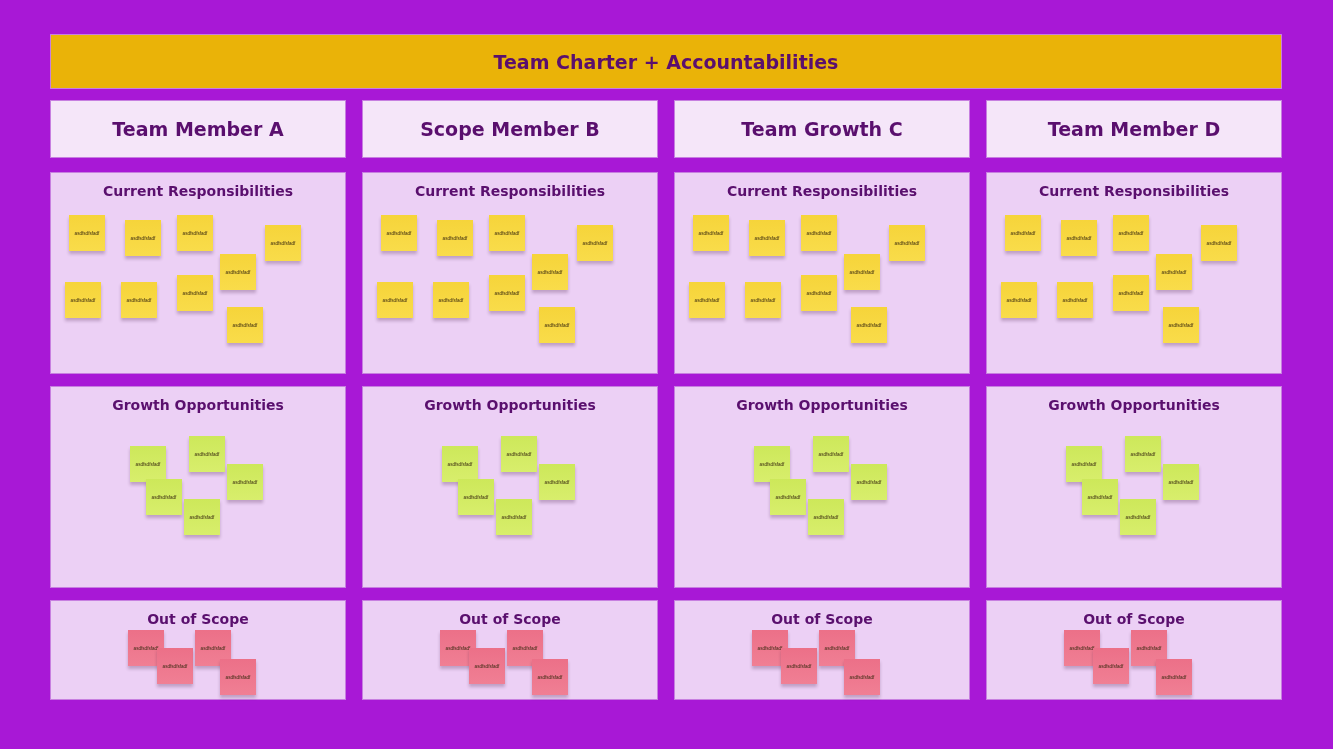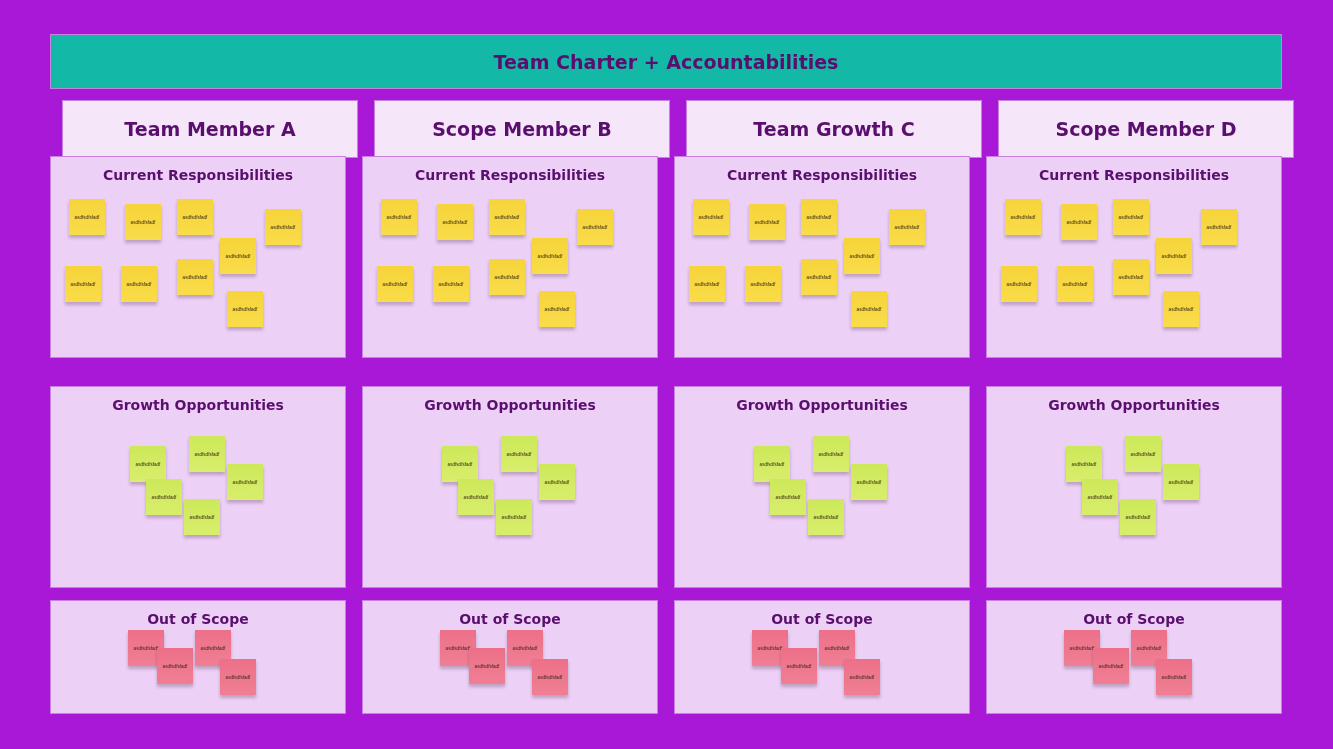--- a/index.html
+++ b/index.html
@@ -1,26 +1,26 @@
 <!DOCTYPE html>
 <html><head>
 <meta charset="utf-8">
 <style>
   html,body{margin:0;padding:0;}
   body{width:1333px;height:749px;background:#a818d6;position:relative;overflow:hidden;font-family:"DejaVu Sans","Liberation Sans",sans-serif;}
-  .title-box{position:absolute;left:50px;top:34px;width:1232px;height:55px;background:#14b8a6;border:1px solid #c77fe0;box-sizing:border-box;display:flex;align-items:center;justify-content:center;}
+  .title-box{position:absolute;left:50px;top:34px;width:1232px;height:55px;background:#eab308;border:1px solid #c77fe0;box-sizing:border-box;display:flex;align-items:center;justify-content:center;}
   .title-box span{color:#5a0f6e;font-weight:bold;font-size:19px;}
   .col{position:absolute;width:296px;}
-  .member{position:absolute;left:12px;top:100px;width:296px;height:58px;background:#f5e6f9;border:1px solid #c77fe0;box-sizing:border-box;display:flex;align-items:center;justify-content:center;text-align:right;}
+  .member{position:absolute;left:0;top:100px;width:296px;height:58px;background:#f5e6f9;border:1px solid #c77fe0;box-sizing:border-box;display:flex;align-items:center;justify-content:center;text-align:right;}
   .member span{color:#5a0f6e;font-weight:bold;font-size:19px;}
   .section{position:absolute;left:0;width:296px;background:#ecd0f5;border:1px solid #c77fe0;box-sizing:border-box;}
   .section .stitle{position:absolute;left:0;right:0;top:10px;text-align:center;color:#5a0f6e;font-weight:bold;font-size:14px;}
-  .sec-cur{top:156px;height:202px;}
+  .sec-cur{top:172px;height:202px;}
   .sec-grow{top:386px;height:202px;}
-  .sec-out{top:600px;height:114px;}
+  .sec-out{top:600px;height:100px;}
   .note{position:absolute;width:36px;height:36px;display:flex;align-items:center;justify-content:center;font-size:4.6px;color:#3a2a10;box-shadow:0 3px 3px rgba(60,20,60,0.25);font-family:"Liberation Sans",sans-serif;}
   .yellow{background:linear-gradient(#f6d43a,#f9dc4a);}
   .green{background:linear-gradient(#cde85a,#d8ee6c);}
   .pink{background:linear-gradient(#ec7088,#f07f94);}
 </style>
 </head>
 <body>
 
 <div class="title-box">
     <span>Team Charter + Accountabilities</span>
@@ -118,21 +118,21 @@
     <div class="section sec-out">
       <div class="stitle">Out of Scope</div>
       <div class="note pink" style="left:77px;top:29px">asdfsdfsfadf</div>
       <div class="note pink" style="left:106px;top:47px">asdfsdfsfadf</div>
       <div class="note pink" style="left:144px;top:29px">asdfsdfsfadf</div>
       <div class="note pink" style="left:169px;top:58px">asdfsdfsfadf</div>
     </div>
   </div>
     <div class="col" style="left: 986px; top: 0px;">
     <div class="member">
-        <span>Scope Member D</span>
+        <span>Team Member D</span>
       </div>
     <div class="section sec-cur">
       <div class="stitle">Current Responsibilities</div>
       <div class="note yellow" style="left:18px;top:42px">asdfsdfsfadf</div>
       <div class="note yellow" style="left:74px;top:47px">asdfsdfsfadf</div>
       <div class="note yellow" style="left:126px;top:42px">asdfsdfsfadf</div>
       <div class="note yellow" style="left:214px;top:52px">asdfsdfsfadf</div>
       <div class="note yellow" style="left:169px;top:81px">asdfsdfsfadf</div>
       <div class="note yellow" style="left:14px;top:109px">asdfsdfsfadf</div>
       <div class="note yellow" style="left:70px;top:109px">asdfsdfsfadf</div>

